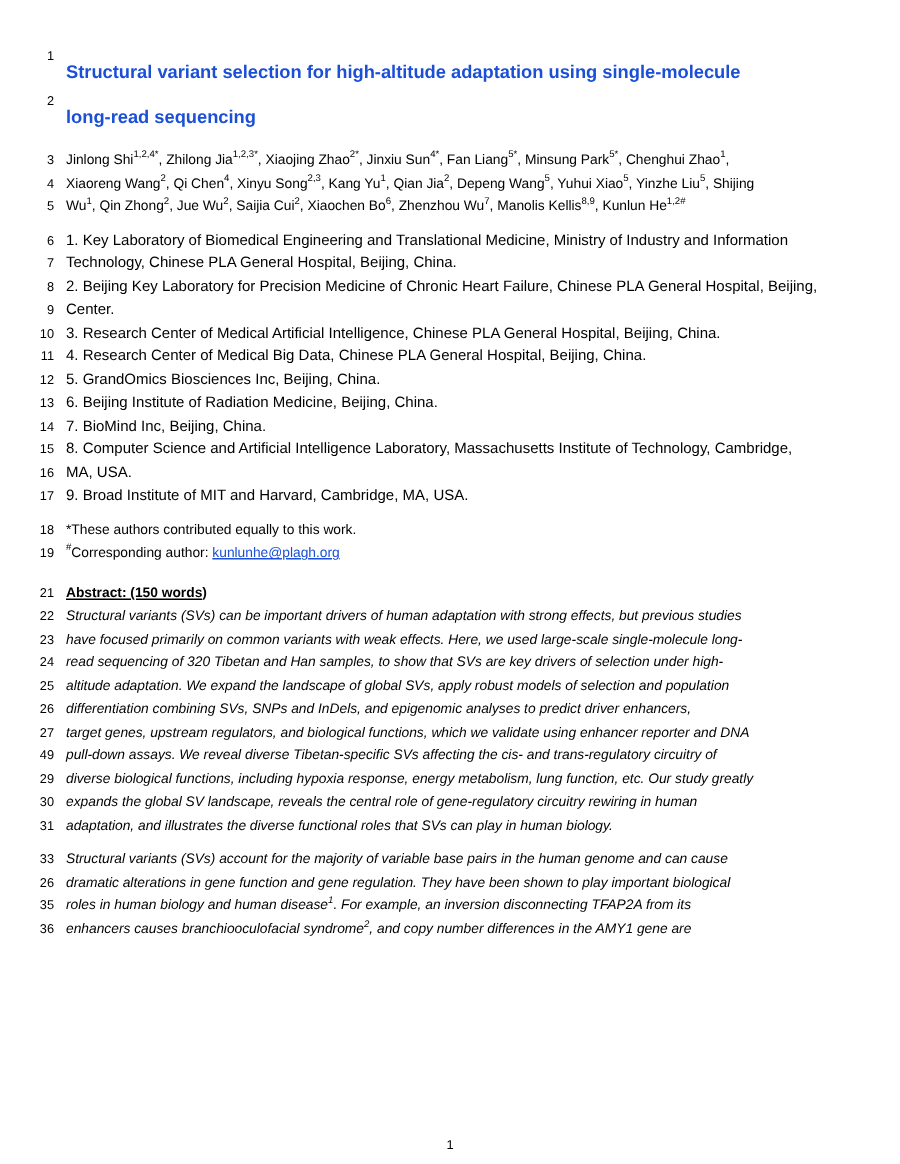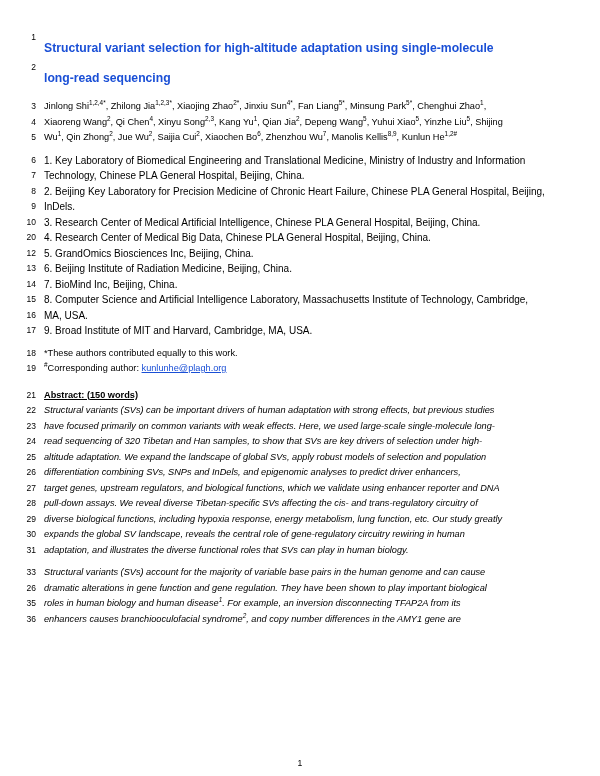--- a/index.html
+++ b/index.html
@@ -132,28 +132,28 @@
       <div class="line-row affil">
         <div class="lineno">7</div>
         <div class="content justify">Technology, Chinese PLA General Hospital, Beijing, China.</div>
       </div>
       <div class="line-row affil">
         <div class="lineno">8</div>
         <div class="content justify">2. Beijing Key Laboratory for Precision Medicine of Chronic Heart Failure, Chinese PLA General Hospital, Beijing,</div>
       </div>
       <div class="line-row affil">
         <div class="lineno">9</div>
-        <div class="content justify">InDels.</div>
+        <div class="content justify">Center.</div>
       </div>
       <div class="line-row affil">
         <div class="lineno">10</div>
         <div class="content justify">3. Research Center of Medical Artificial Intelligence, Chinese PLA General Hospital, Beijing, China.</div>
       </div>
       <div class="line-row affil">
-        <div class="lineno">20</div>
+        <div class="lineno">11</div>
         <div class="content justify">4. Research Center of Medical Big Data, Chinese PLA General Hospital, Beijing, China.</div>
       </div>
       <div class="line-row affil">
         <div class="lineno">12</div>
         <div class="content justify">5. GrandOmics Biosciences Inc, Beijing, China.</div>
       </div>
       <div class="line-row affil">
         <div class="lineno">13</div>
         <div class="content justify">6. Beijing Institute of Radiation Medicine, Beijing, China.</div>
       </div>
@@ -215,21 +215,21 @@
       </div>
       <div class="line-row abstract-body">
         <div class="lineno">26</div>
         <div class="content justify">differentiation combining SVs, SNPs and InDels, and epigenomic analyses to predict driver enhancers,</div>
       </div>
       <div class="line-row abstract-body">
         <div class="lineno">27</div>
         <div class="content justify">target genes, upstream regulators, and biological functions, which we validate using enhancer reporter and DNA</div>
       </div>
       <div class="line-row abstract-body">
-        <div class="lineno">28</div>
+        <div class="lineno">49</div>
         <div class="content justify">pull-down assays. We reveal diverse Tibetan-specific SVs affecting the cis- and trans-regulatory circuitry of</div>
       </div>
       <div class="line-row abstract-body">
         <div class="lineno">29</div>
         <div class="content justify">diverse biological functions, including hypoxia response, energy metabolism, lung function, etc. Our study greatly</div>
       </div>
       <div class="line-row abstract-body">
         <div class="lineno">30</div>
         <div class="content justify">expands the global SV landscape, reveals the central role of gene-regulatory circuitry rewiring in human</div>
       </div>

